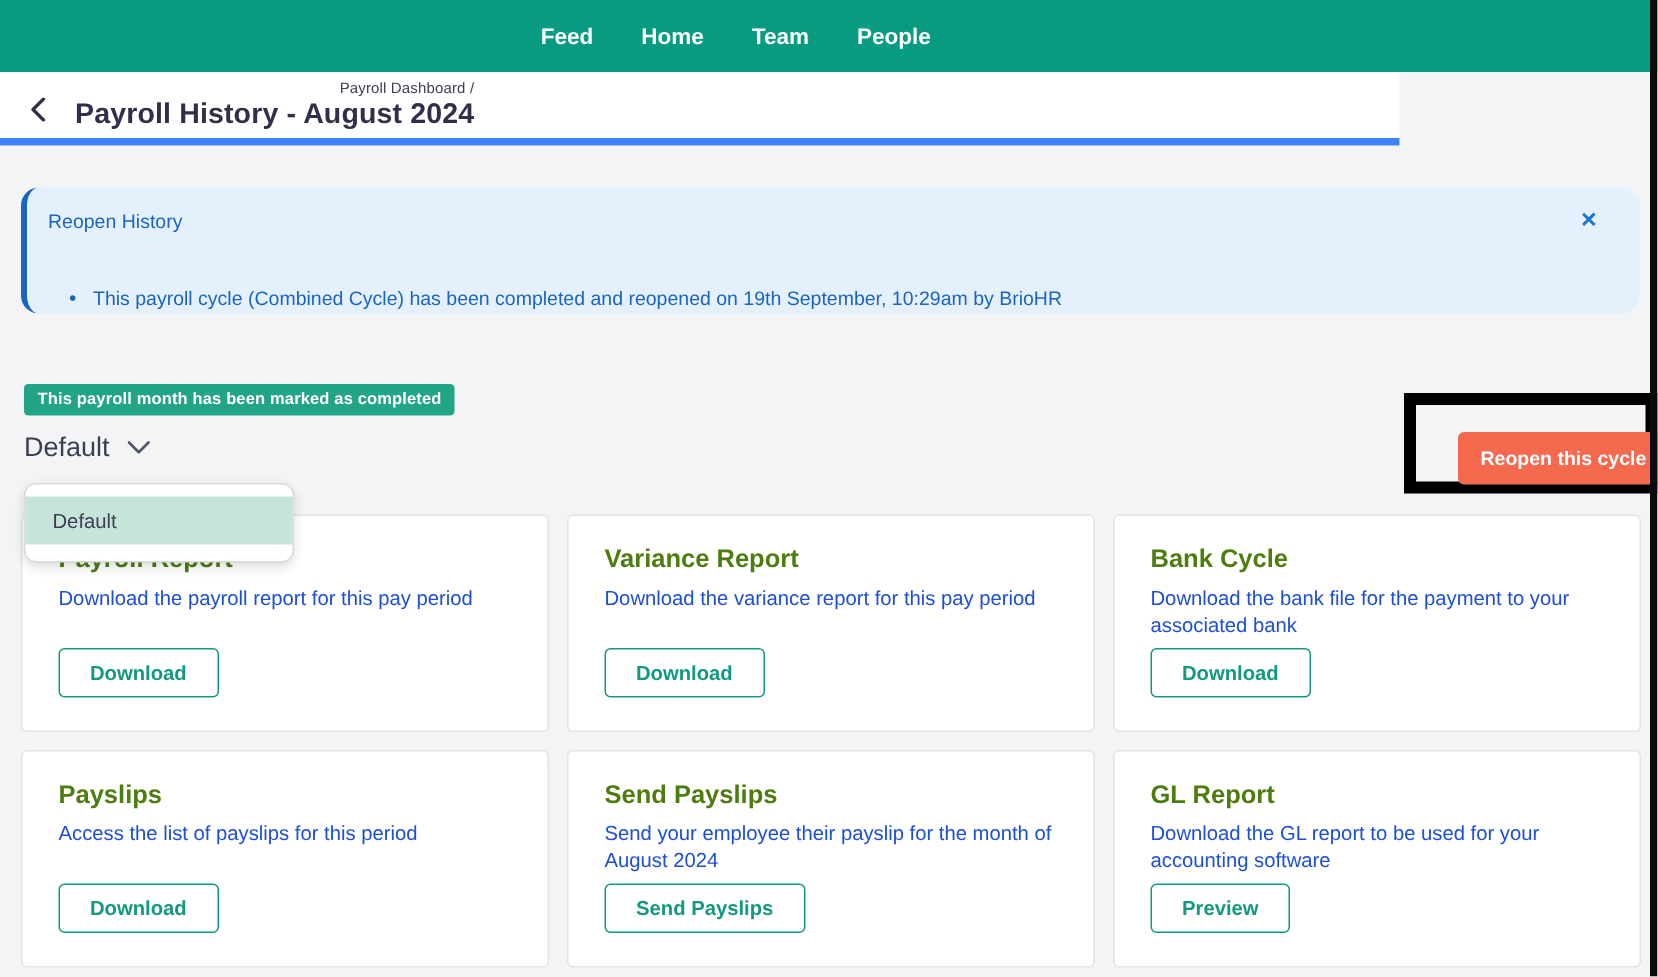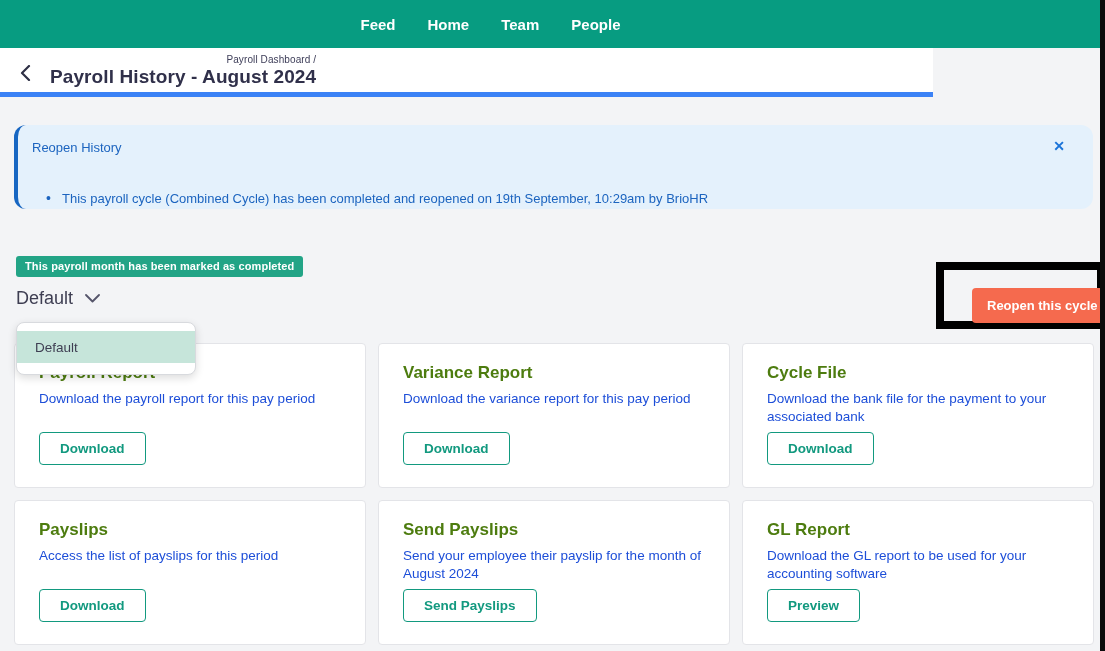--- a/index.html
+++ b/index.html
@@ -181,21 +181,21 @@
     <button class="card-btn">Download</button>
   </section>
 
   <section class="card">
     <h3 class="card-title">Variance Report</h3>
     <p class="card-desc">Download the variance report for this pay period</p>
     <button class="card-btn">Download</button>
   </section>
 
   <section class="card">
-    <h3 class="card-title">Cycle File</h3>
+    <h3 class="card-title">Bank Cycle</h3>
     <p class="card-desc">Download the bank file for the payment to your associated bank</p>
     <button class="card-btn">Download</button>
   </section>
 
   <section class="card">
     <h3 class="card-title">Payslips</h3>
     <p class="card-desc">Access the list of payslips for this period</p>
     <button class="card-btn">Download</button>
   </section>
 

